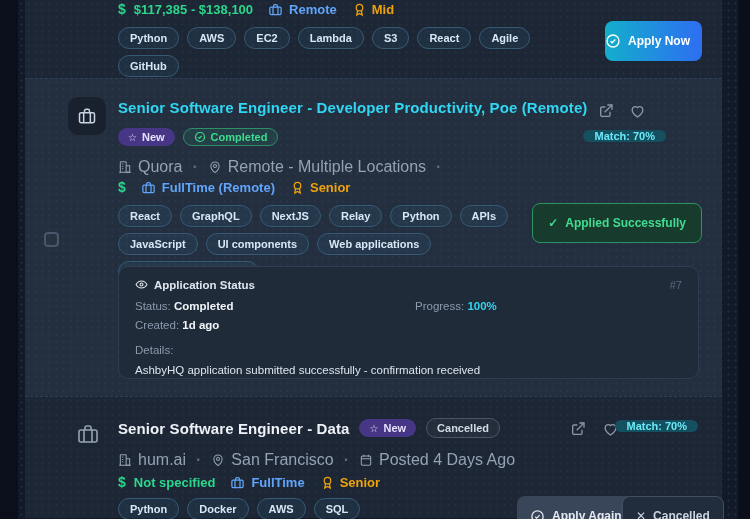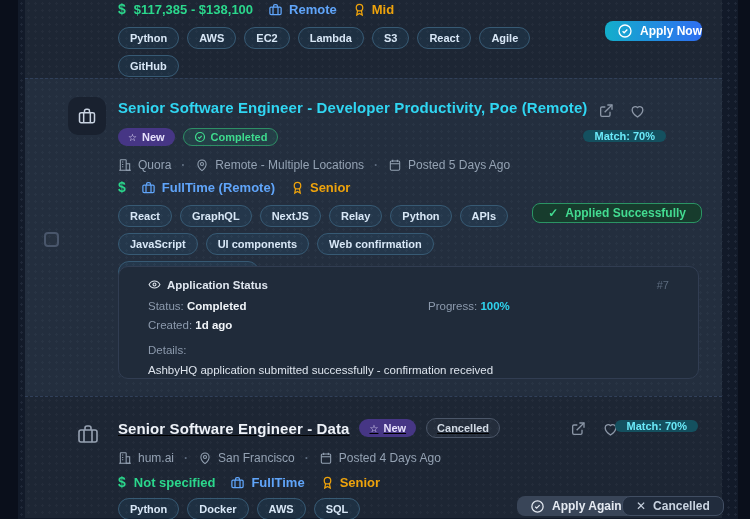--- a/index.html
+++ b/index.html
@@ -40,23 +40,23 @@
   .tags { display: flex; flex-wrap: wrap; gap: 6px 8px; max-width: 455px; margin-top: 10px; }
   .tag {
     background: rgba(56,189,248,0.07);
     border: 1px solid #375a74;
     color: #d8e7f6;
     font-size: 11px; font-weight: bold;
     padding: 4px 11px; border-radius: 999px;
     white-space: nowrap;
   }
 
-  .btn { display: inline-flex; align-items: center; justify-content: flex-end; gap: 7px;
+  .btn { display: inline-flex; align-items: center; justify-content: flex-start; gap: 7px;
          border: none; border-radius: 8px; font-family: inherit; font-weight: bold;
-         font-size: 12px; cursor: pointer; height: 20px; }
+         font-size: 12px; cursor: pointer; height: 40px; }
   .apply-now {
     position: absolute; top: 21px; right: 20px; width: 97px;
     background: linear-gradient(90deg, #13aecb, #2e6ef2);
     color: #ffffff;
   }
   .applied-btn {
     position: absolute; top: 124px; right: 20px; padding: 0 15px;
     background: #173c2d; border: 1px solid #2b9464; color: #43db91;
   }
   .apply-again {
@@ -85,28 +85,28 @@
 
   .badge { display: inline-flex; align-items: center; gap: 5px; font-size: 11px;
            font-weight: bold; padding: 3px 10px; border-radius: 999px; white-space: nowrap; }
   .badge-new { background: #463685; color: #e6e1fb; }
   .badge-new .star { font-size: 10px; font-weight: normal; }
   .badge-completed { background: rgba(52,211,153,0.10); border: 1px solid #2e8f66; color: #3edc8e; padding: 2px 10px; }
   .badge-cancelled { background: rgba(148,163,184,0.06); border: 1px solid #4b5668; color: #d2dae4; }
   .badge-match { background: #14505f; color: #6ae9f8; font-size: 11px; font-weight: bold;
                  padding: 0 11px; border-radius: 999px; }
 
-  .meta-row { gap: 10px; color: #94a2b3; font-size: 12px; }
+  .meta-row { gap: 10px; color: #94a2b3; font-size: 16px; }
   .meta-item { display: flex; align-items: center; gap: 6px; }
   .meta-dot { color: #5d6b7e; font-weight: bold; }
 
   .status-panel {
     position: absolute; left: 93px; top: 187px; width: 581px; height: 113px;
     background: #202b3a; border: 1px solid #313d52; border-radius: 10px;
-    padding: 11px 29px; font-size: 11.5px; color: #8c9aad;
+    padding: 11px 16px; font-size: 11.5px; color: #8c9aad;
   }
   .sp-header { display: flex; justify-content: space-between; align-items: center; }
   .sp-title { display: flex; align-items: center; gap: 6px; color: #dfe6ef; font-weight: bold; font-size: 11.5px; }
   .sp-num { color: #5b6a7e; font-size: 11px; }
   .sp-row { display: flex; margin-top: 9px; }
   .sp-col { width: 280px; }
   .sp-label { color: #8c9aad; }
   .sp-val { color: #f1f5f9; font-weight: bold; }
   .sp-val-cyan { color: #2fd4ee; font-weight: bold; }
   .sp-details-label { margin-top: 13px; }
@@ -227,29 +227,20 @@
       <span class="meta-item">
         <span>
             <svg width="14" height="14" viewBox="0 0 24 24" fill="none" stroke="currentColor" stroke-width="1.8">
               <path d="M12 21.5S5 16 5 10.5a7 7 0 0 1 14 0C19 16 12 21.5 12 21.5z"></path>
               <circle cx="12" cy="10.3" r="2.6"></circle>
             </svg>
           </span>
         <span>Remote - Multiple Locations</span>
       </span>
       <span class="meta-dot">·</span>
-      <span class="meta-item">
-        <span>
-            <svg width="14" height="14" viewBox="0 0 24 24" fill="none" stroke="currentColor" stroke-width="1.8">
-              <rect x="4" y="5" width="16" height="16" rx="2"></rect>
-              <path d="M8 3v4M16 3v4M4 10h16"></path>
-            </svg>
-          </span>
-        <span>Posted 5 Days Ago</span>
-      </span>
     </div>
     <div class="abs row salary-row" style="left:93px; top:100px;">
       <span class="money">
         <span class="dollar">$</span>
       </span>
       <span class="jobtype">
         <span>
             <svg width="15" height="15" viewBox="0 0 24 24" fill="none" stroke="currentColor" stroke-width="2">
               <rect x="3" y="8" width="18" height="12" rx="2"></rect>
               <path d="M9 8V6a2 2 0 0 1 2-2h2a2 2 0 0 1 2 2v2M8 8v12M16 8v12"></path>
@@ -269,21 +260,21 @@
     </div>
     <div class="abs tags" style="left:93px; top:126px; margin-top:0;">
       <span class="tag">React</span>
       <span class="tag">GraphQL</span>
       <span class="tag">NextJS</span>
       <span class="tag">Relay</span>
       <span class="tag">Python</span>
       <span class="tag">APIs</span>
       <span class="tag">JavaScript</span>
       <span class="tag">UI components</span>
-      <span class="tag">Web confirmation</span>
+      <span class="tag">Web applications</span>
       <span class="tag">Front-end architecture</span>
     </div>
     <button class="btn applied-btn">
       <span>✓</span>
       <span>Applied Successfully</span>
     </button>
     <div class="checkbox"></div>
 
     <div class="status-panel">
       <div class="sp-header">
@@ -319,21 +310,21 @@
     </div>
   </div>
 
   <div class="card sep card-data">
     <div class="briefcase-plain">
       <svg width="24" height="24" viewBox="0 0 24 24" fill="none" stroke="currentColor" stroke-width="1.6">
           <rect x="3" y="8" width="18" height="12" rx="2"></rect>
           <path d="M9 8V6a2 2 0 0 1 2-2h2a2 2 0 0 1 2 2v2M8 8v12M16 8v12"></path>
         </svg>
     </div>
-    <div class="abs row" style="left:93px; top:21px; gap:10px;text-decoration:underline;">
+    <div class="abs row" style="left:93px; top:21px; gap:10px;">
       <span class="title title-white">Senior Software Engineer - Data</span>
       <span class="badge badge-new">
         <span class="star">☆</span>
         <span>New</span>
       </span>
       <span class="badge badge-cancelled">Cancelled</span>
     </div>
     <button class="icon-btn abs" style="left:545px; top:24px;">
       <svg width="16" height="16" viewBox="0 0 24 24" fill="none" stroke="currentColor" stroke-width="2">
           <path d="M18 13v5a2 2 0 0 1-2 2H6a2 2 0 0 1-2-2V8a2 2 0 0 1 2-2h5"></path>

